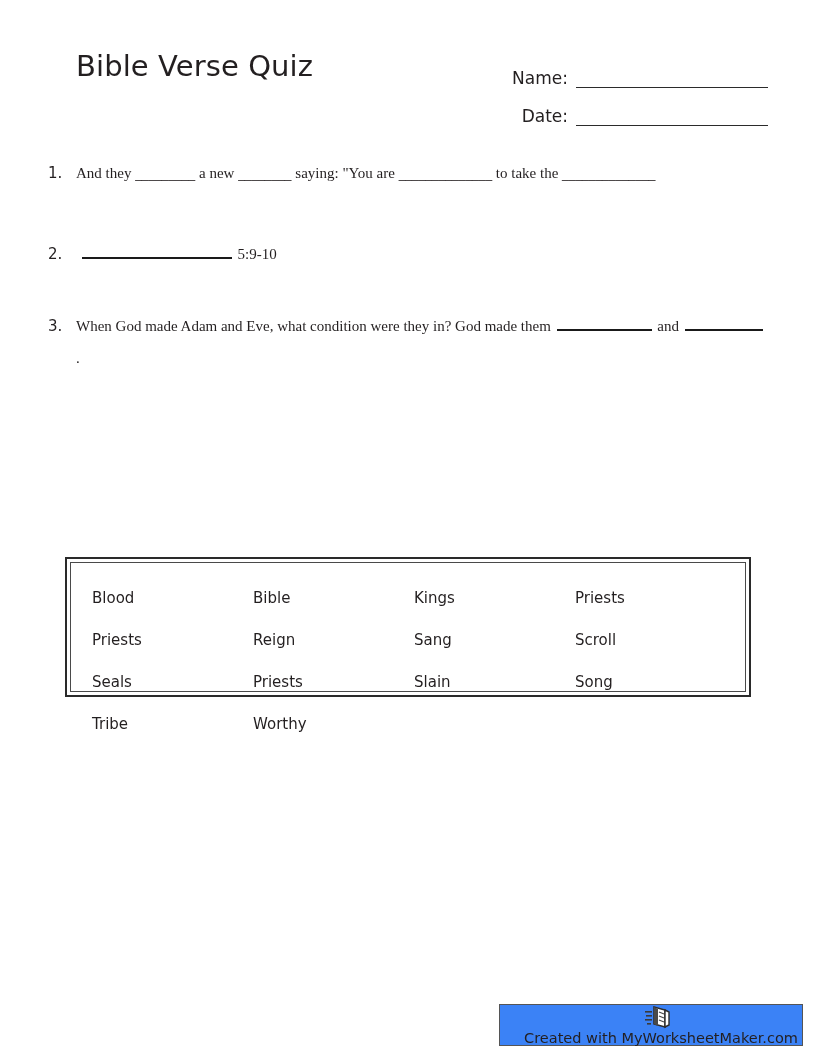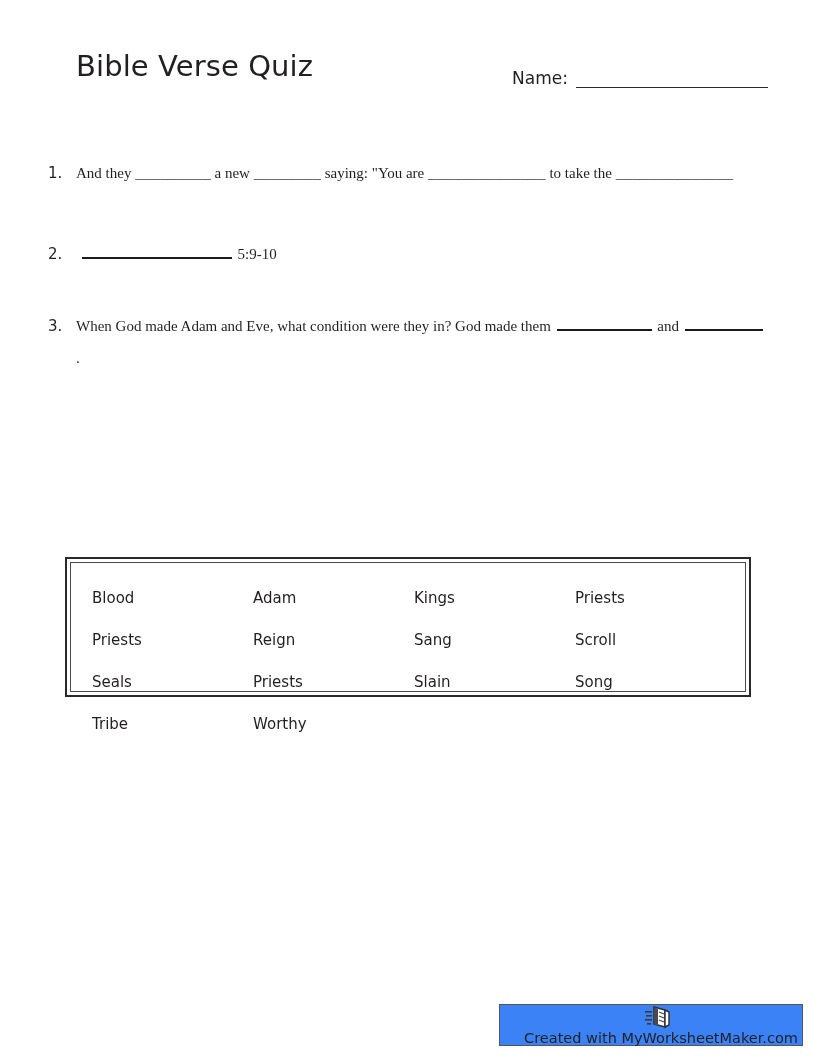--- a/index.html
+++ b/index.html
@@ -92,23 +92,23 @@
   .q-body {
     font-size: 15px;
     line-height: 32px;
     color: #231f20;
     text-align: left;
   }
   .q-body .seg { white-space: pre; font-family: Liberation Serif, serif; }
 
   
   .blank-u {
-    font-family: Liberation Mono, monospace;
+    font-family: Liberation Sans, sans-serif;
     letter-spacing: 0px;
-    font-size: 14px;
+    font-size: 12px;
     white-space: pre;
   }
   
   .blank-s {
     display: inline-block;
     border-bottom: 2.2px solid #1a1a1a;
     height: 15px;
     vertical-align: baseline;
     margin: 0 2px;
   }
@@ -187,20 +187,24 @@
 <div class="page">
 
   <div class="header">
     <div class="title">Bible Verse Quiz</div>
 
     <div class="meta">
       <div class="meta-row">
         <span class="meta-label">Name:</span>
         <span class="meta-line"></span>
       </div>
+      <div class="meta-row">
+        <span class="meta-label">Date:</span>
+        <span class="meta-line"></span>
+      </div>
     </div>
   </div>
 
   <div class="questions">
     <div class="question" id="q1">
       <span class="q-num">1.</span>
       <div class="q-body"><span class="seg">And they </span><span class="blank-u">_________</span><span class="seg"> a new </span><span class="blank-u">________</span><span class="seg"> saying: "You are </span><span class="blank-u">______________</span><span class="seg"> to take the </span><span class="blank-u">______________</span></div>
     </div>
 
     <div class="question" id="q2">
@@ -211,21 +215,21 @@
     <div class="question" id="q3">
       <span class="q-num">3.</span>
       <div class="q-body"><span class="seg">When God made Adam and Eve, what condition were they in? God made them </span><span class="blank-s" style="width: 95px;"></span><span class="seg"> and </span><span class="blank-s" style="width: 78px;"></span><span class="seg">.</span></div>
     </div>
   </div>
 
   <div class="wordbank">
     <div class="wordbank-inner">
       <div class="wb-grid">
           <div class="wb-word">Blood</div>
-          <div class="wb-word">Adam</div>
+          <div class="wb-word">Bible</div>
           <div class="wb-word">Kings</div>
           <div class="wb-word">Priests</div>
           <div class="wb-word">Priests</div>
           <div class="wb-word">Reign</div>
           <div class="wb-word">Sang</div>
           <div class="wb-word">Scroll</div>
           <div class="wb-word">Seals</div>
           <div class="wb-word">Priests</div>
           <div class="wb-word">Slain</div>
           <div class="wb-word">Song</div>

